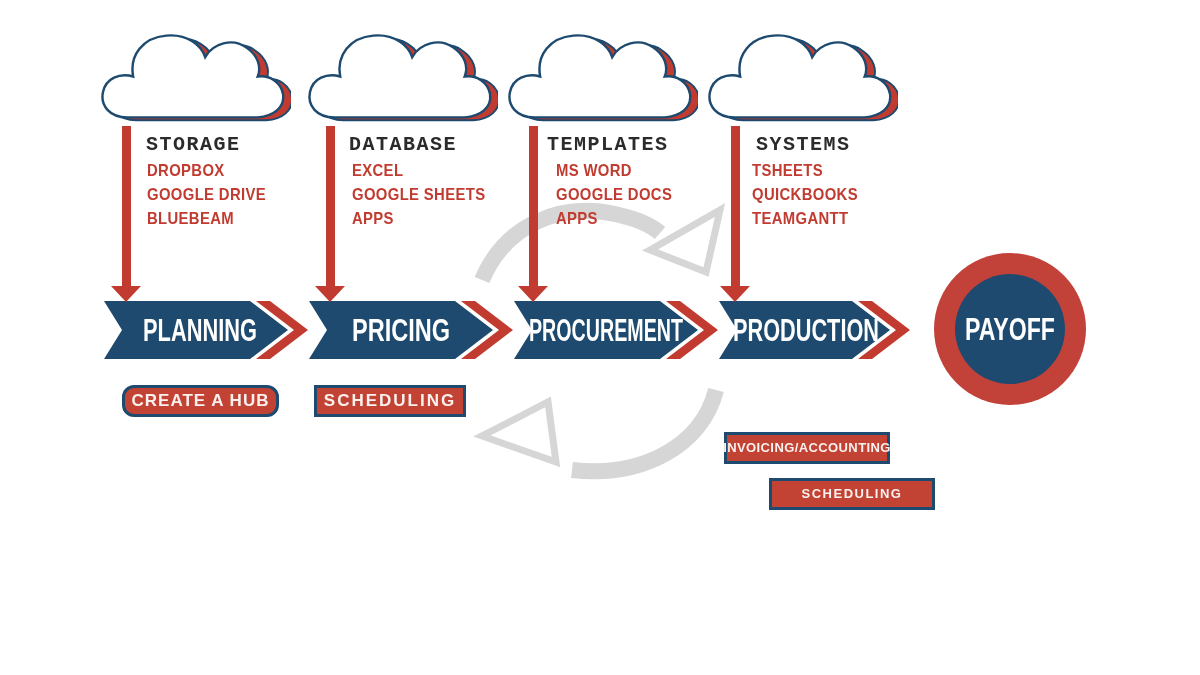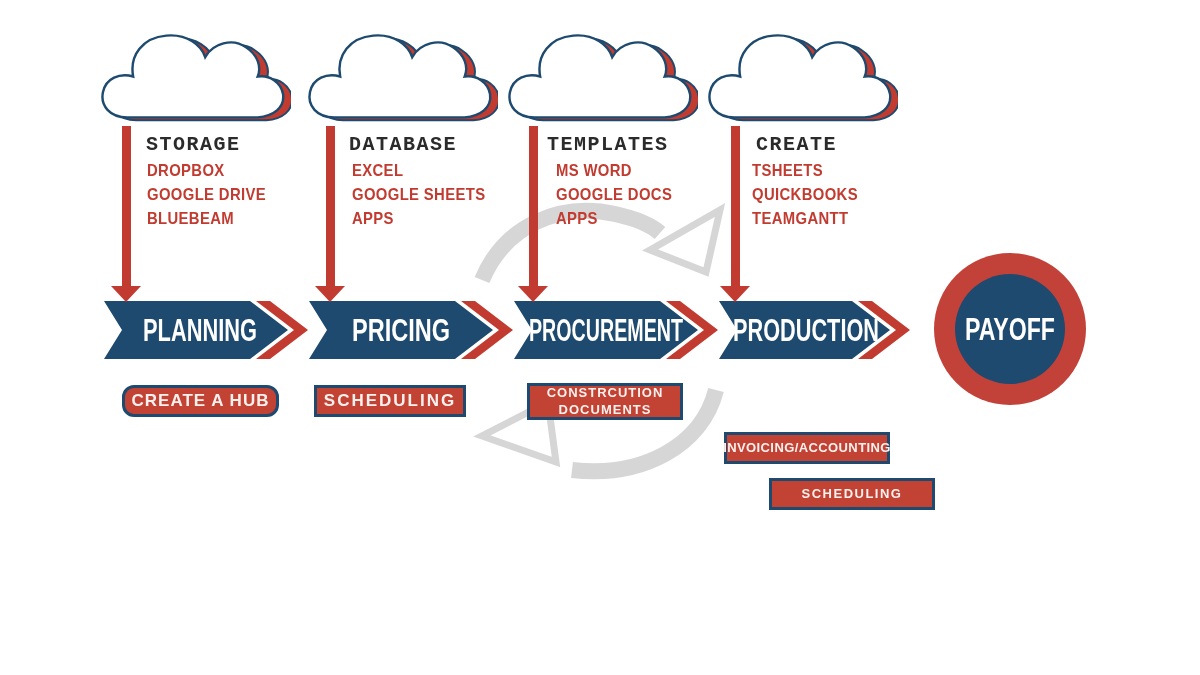--- a/index.html
+++ b/index.html
@@ -96,21 +96,21 @@
     <path d="M 32,98 C 14,98 4,86 7,72 C 10,58 24,52 38,56 C 34,34 48,16 72,14 C 94,12 108,24 112,36 C 120,22 140,16 154,26 C 166,34 170,46 166,56 C 178,54 190,62 192,74 C 194,88 182,97 166,98 Z" fill="#ffffff" stroke="#1d4a6e" stroke-width="2.5"></path>
   </svg>
   <svg class="cloud-svg" style="left:703px" width="195" height="109" viewBox="0 0 200 112">
     <path d="M 32,98 C 14,98 4,86 7,72 C 10,58 24,52 38,56 C 34,34 48,16 72,14 C 94,12 108,24 112,36 C 120,22 140,16 154,26 C 166,34 170,46 166,56 C 178,54 190,62 192,74 C 194,88 182,97 166,98 Z" transform="translate(9,3)" fill="#c23b30" stroke="#1d4a6e" stroke-width="2"></path>
     <path d="M 32,98 C 14,98 4,86 7,72 C 10,58 24,52 38,56 C 34,34 48,16 72,14 C 94,12 108,24 112,36 C 120,22 140,16 154,26 C 166,34 170,46 166,56 C 178,54 190,62 192,74 C 194,88 182,97 166,98 Z" fill="#ffffff" stroke="#1d4a6e" stroke-width="2.5"></path>
   </svg>
 
   <div class="cloud-title" style="left:146px">STORAGE</div>
   <div class="cloud-title" style="left:349px">DATABASE</div>
   <div class="cloud-title" style="left:547px">TEMPLATES</div>
-  <div class="cloud-title" style="left:756px">CREATE</div>
+  <div class="cloud-title" style="left:756px">SYSTEMS</div>
 
   <div class="tool-list" style="left:147px">
     <div>DROPBOX</div>
     <div>GOOGLE DRIVE</div>
     <div>BLUEBEAM</div>
   </div>
   <div class="tool-list" style="left:352px">
     <div>EXCEL</div>
     <div>GOOGLE SHEETS</div>
     <div>APPS</div>
@@ -130,17 +130,16 @@
   <div class="down-arrow-head" style="left:111px"></div>
   <div class="down-arrow-shaft" style="left:325.5px"></div>
   <div class="down-arrow-head" style="left:315px"></div>
   <div class="down-arrow-shaft" style="left:528.5px"></div>
   <div class="down-arrow-head" style="left:518px"></div>
   <div class="down-arrow-shaft" style="left:730.5px"></div>
   <div class="down-arrow-head" style="left:720px"></div>
 
   <div class="box" id="box-planning">CREATE A HUB</div>
   <div class="box" id="box-pricing">SCHEDULING</div>
-  <div class="box" id="box-procurement">CONSTRCUTION DOCUMENTS</div>
   <div class="box" id="box-production-2">INVOICING/ACCOUNTING</div>
   <div class="box" id="box-production-3">SCHEDULING</div>
 
 </div>
 
 </body></html>

